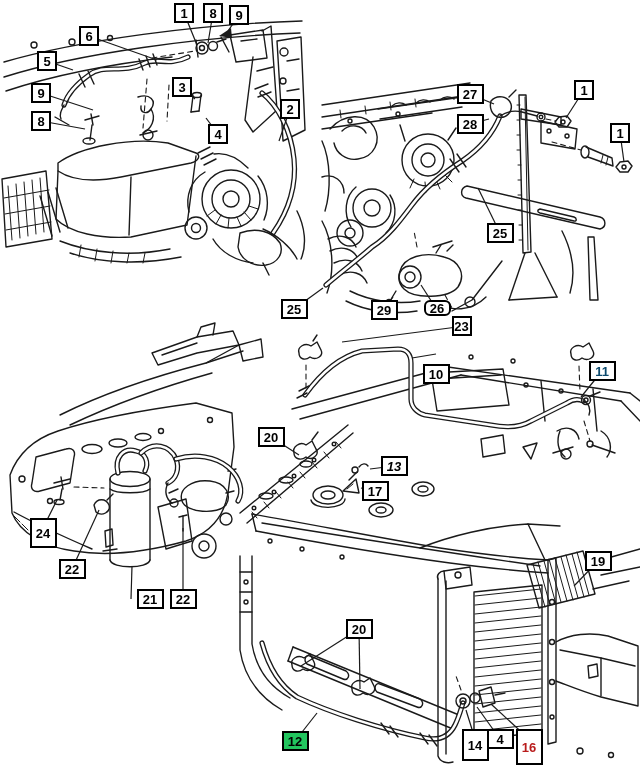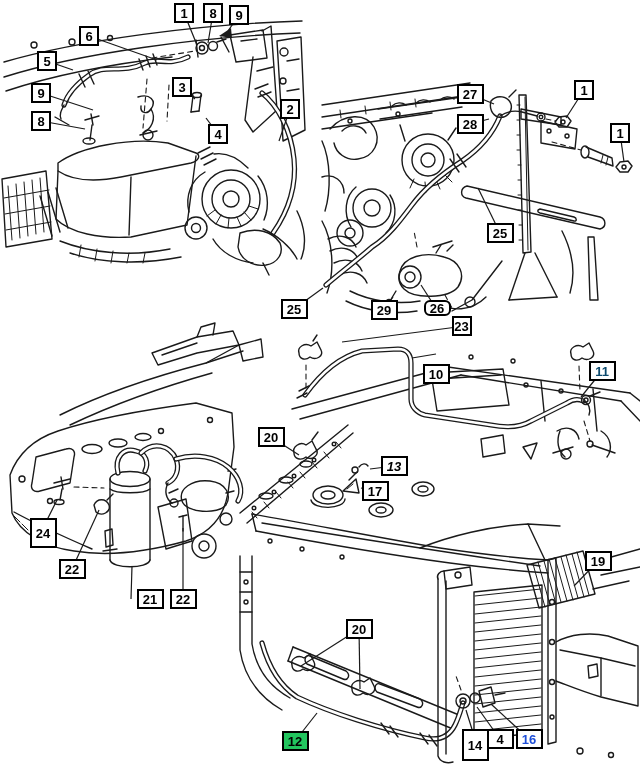--- a/index.html
+++ b/index.html
@@ -526,16 +526,16 @@
       <div class="callout" style="left: 361.5px; top: 481px; width: 27px; height: 20px; border-color: rgb(0, 0, 0); background: rgb(255, 255, 255); color: rgb(0, 0, 0);">17</div>
       <div class="callout" style="left: 29.5px; top: 518px; width: 27px; height: 30px; border-color: rgb(0, 0, 0); background: rgb(255, 255, 255); color: rgb(0, 0, 0);">24</div>
       <div class="callout" style="left: 58.5px; top: 559px; width: 27px; height: 20px; border-color: rgb(0, 0, 0); background: rgb(255, 255, 255); color: rgb(0, 0, 0);">22</div>
       <div class="callout" style="left: 117.5px; top: 589px; width: 27px; height: 20px; border-color: rgb(0, 0, 0); background: rgb(255, 255, 255); color: rgb(0, 0, 0); margin-left: 19px;">21</div>
       <div class="callout" style="left: 169.5px; top: 589px; width: 27px; height: 20px; border-color: rgb(0, 0, 0); background: rgb(255, 255, 255); color: rgb(0, 0, 0);">22</div>
       <div class="callout" style="left: 584.5px; top: 551px; width: 27px; height: 20px; border-color: rgb(0, 0, 0); background: rgb(255, 255, 255); color: rgb(0, 0, 0);">19</div>
       <div class="callout" style="left: 345.5px; top: 619px; width: 27px; height: 20px; border-color: rgb(0, 0, 0); background: rgb(255, 255, 255); color: rgb(0, 0, 0);">20</div>
       <div class="callout" style="left: 281.5px; top: 731px; width: 27px; height: 20px; border-color: rgb(0, 0, 0); background: #22c55e; color: rgb(0, 0, 0);">12</div>
       <div class="callout" style="left: 461.5px; top: 729px; width: 27px; height: 32px; border-color: rgb(0, 0, 0); background: rgb(255, 255, 255); color: rgb(0, 0, 0);">14</div>
       <div class="callout" style="left: 486.5px; top: 729px; width: 27px; height: 20px; border-color: rgb(0, 0, 0); background: rgb(255, 255, 255); color: rgb(0, 0, 0);">4</div>
-      <div class="callout" style="left: 515.5px; top: 729px; width: 27px; height: 20px; border-color: rgb(0, 0, 0); background: rgb(255, 255, 255); color: #1d4ed8;">16</div>
+      <div class="callout" style="left: 515.5px; top: 729px; width: 27px; height: 36px; border-color: rgb(0, 0, 0); background: rgb(255, 255, 255); color: #b91c1c;">16</div>
     </div>
 
 </div>
 
 </body></html>

